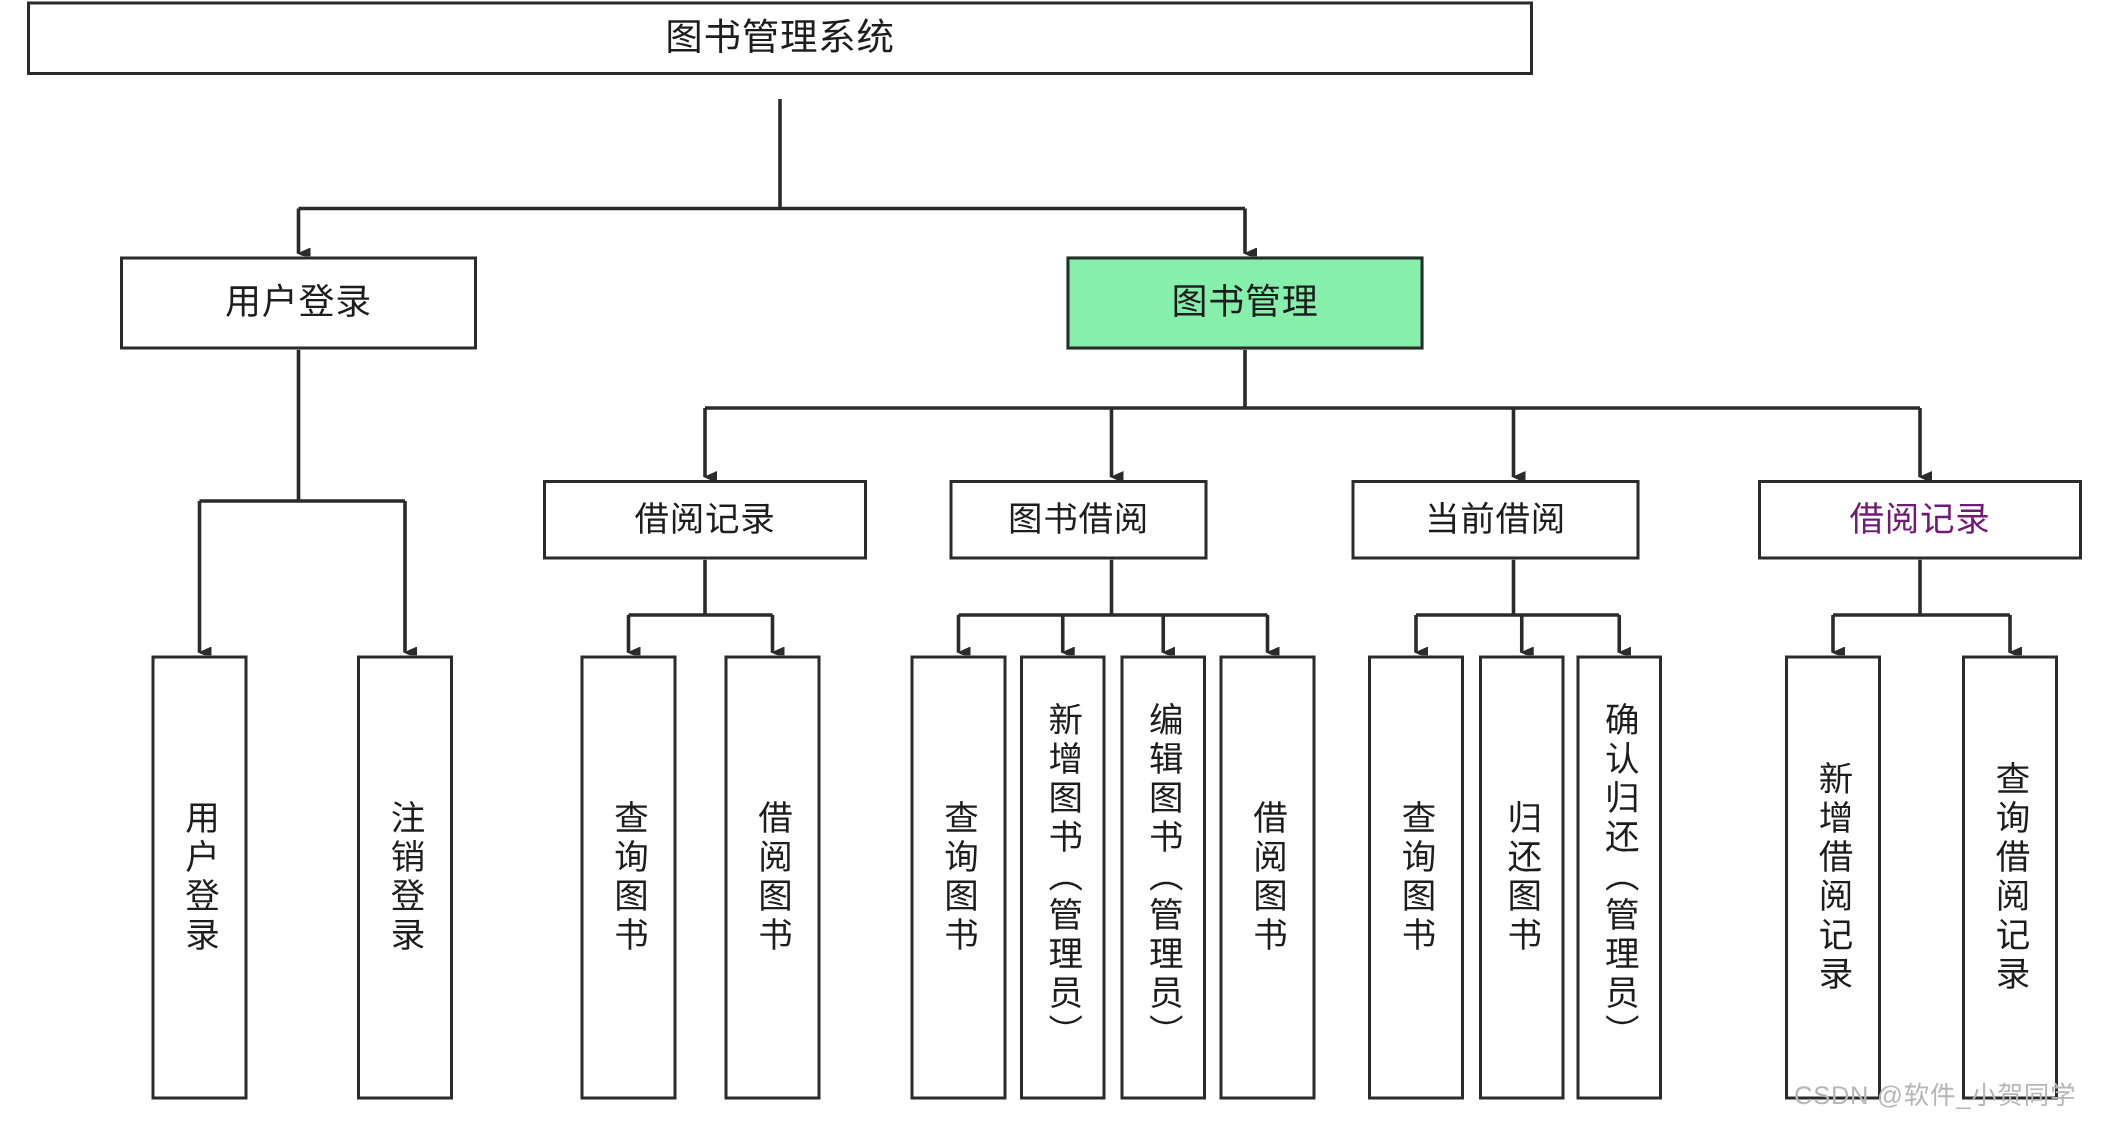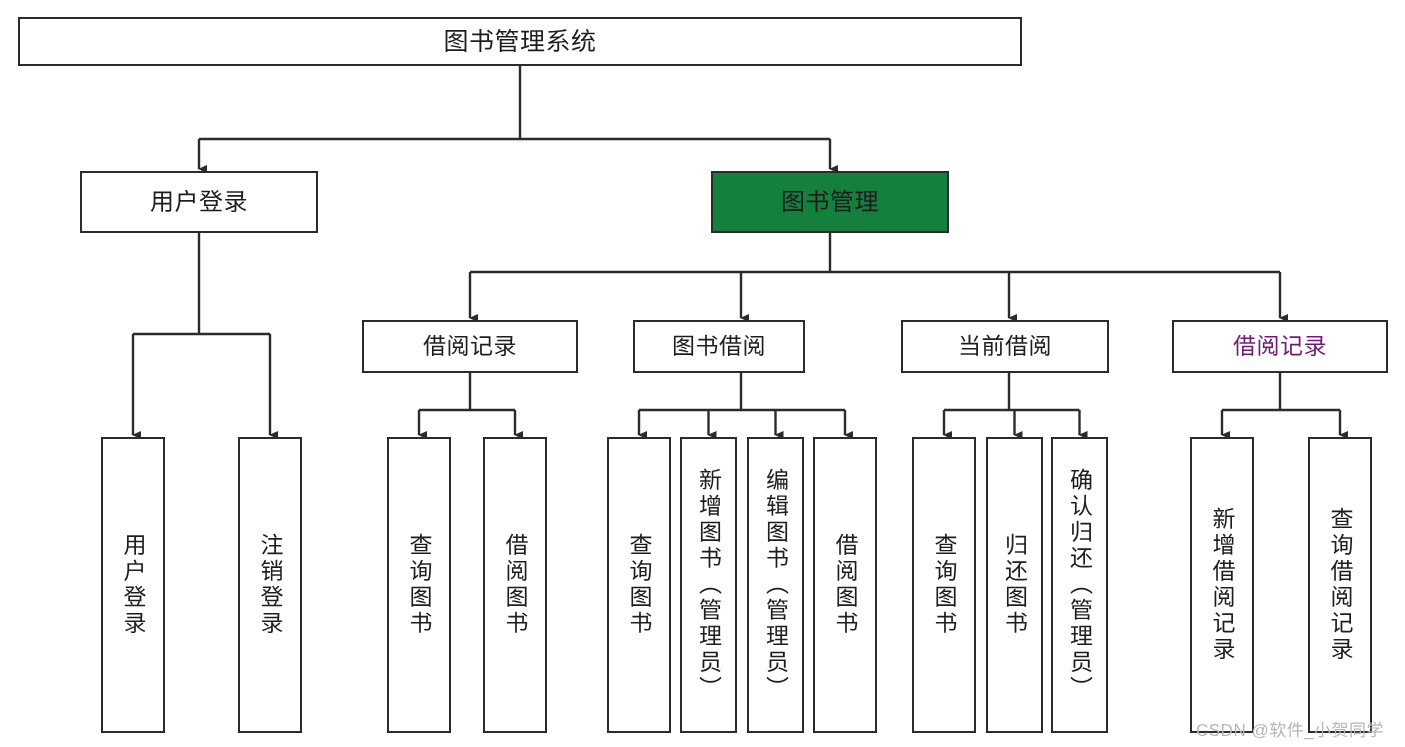--- a/index.html
+++ b/index.html
@@ -116,36 +116,36 @@
         <path d="M1014.5,410 L1014.5,435" marker-end="url(#arrowhead)"></path>
         <path d="M1079.5,410 L1079.5,435" marker-end="url(#arrowhead)"></path>
         <path d="M1280,373 L1280,410"></path>
         <path d="M1222,410 L1340,410"></path>
         <path d="M1222,410 L1222,435" marker-end="url(#arrowhead)"></path>
         <path d="M1340,410 L1340,435" marker-end="url(#arrowhead)"></path>
       </g>
   </svg>
 
   <div id="node-layer">
-      <div class="node-box node-root" style="left: 18px; top: 17px; width: 1004px; height: 49px; border-color: rgb(43, 43, 43); background: rgb(255, 255, 255); align-items: center;">
+      <div class="node-box node-root" style="left: 18px; top: 1px; width: 1004px; height: 49px; border-color: rgb(43, 43, 43); background: rgb(255, 255, 255); align-items: center;">
         <div class="node-label" style="color: rgb(29, 29, 29);">图书管理系统</div>
       </div>
       <div class="node-box node-l2" style="left: 80px; top: 171px; width: 238px; height: 62px; border-color: rgb(43, 43, 43); background: rgb(255, 255, 255);">
         <div class="node-label" style="color: rgb(29, 29, 29);">用户登录</div>
       </div>
-      <div class="node-box node-l2" style="left: 711px; top: 171px; width: 238px; height: 62px; border-color: rgb(43, 43, 43); background: #15803d;">
+      <div class="node-box node-l2" style="left: 711px; top: 171px; width: 238px; height: 62px; border-color: rgb(43, 43, 43); background: #86efac;">
         <div class="node-label" style="color: rgb(29, 29, 29);">图书管理</div>
       </div>
       <div class="node-box node-l3" style="left: 362px; top: 320px; width: 216px; height: 53px; border-color: rgb(43, 43, 43); background: rgb(255, 255, 255);">
         <div class="node-label" style="color: rgb(29, 29, 29);">借阅记录</div>
       </div>
       <div class="node-box node-l3" style="left: 633px; top: 320px; width: 172px; height: 53px; border-color: rgb(43, 43, 43); background: rgb(255, 255, 255);">
         <div class="node-label" style="color: rgb(29, 29, 29);">图书借阅</div>
       </div>
-      <div class="node-box node-l3" style="left: 901px; top: 320px; width: 208px; height: 53px; border-color: rgb(43, 43, 43); background: rgb(255, 255, 255);">
+      <div class="node-box node-l3" style="left: 901px; top: 320px; width: 192px; height: 53px; border-color: rgb(43, 43, 43); background: rgb(255, 255, 255);">
         <div class="node-label" style="color: rgb(29, 29, 29);">当前借阅</div>
       </div>
       <div class="node-box node-l3" style="left: 1172px; top: 320px; width: 216px; height: 53px; border-color: rgb(43, 43, 43); background: rgb(255, 255, 255);">
         <div class="node-label" style="color: #701a75;">借阅记录</div>
       </div>
       <div class="node-box node-leaf" style="left: 101px; top: 437px; width: 64px; height: 296px; border-color: rgb(43, 43, 43); background: rgb(255, 255, 255);">
         <div class="node-label" style="color: rgb(29, 29, 29);">用户登录</div>
       </div>
       <div class="node-box node-leaf" style="left: 238px; top: 437px; width: 64px; height: 296px; border-color: rgb(43, 43, 43); background: rgb(255, 255, 255);">
         <div class="node-label" style="color: rgb(29, 29, 29);">注销登录</div>

